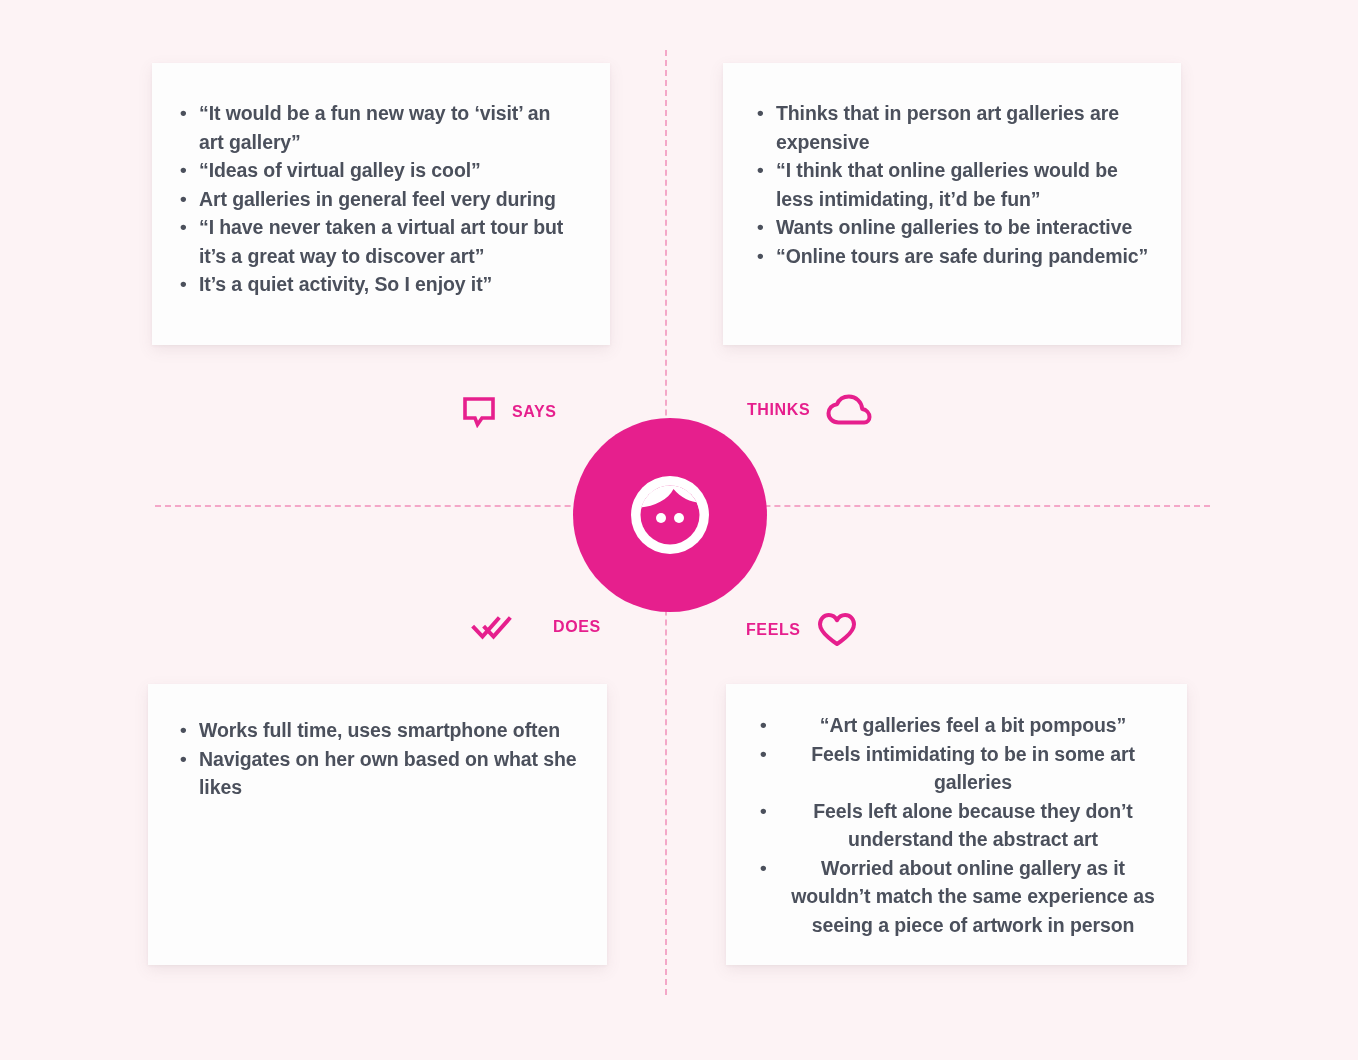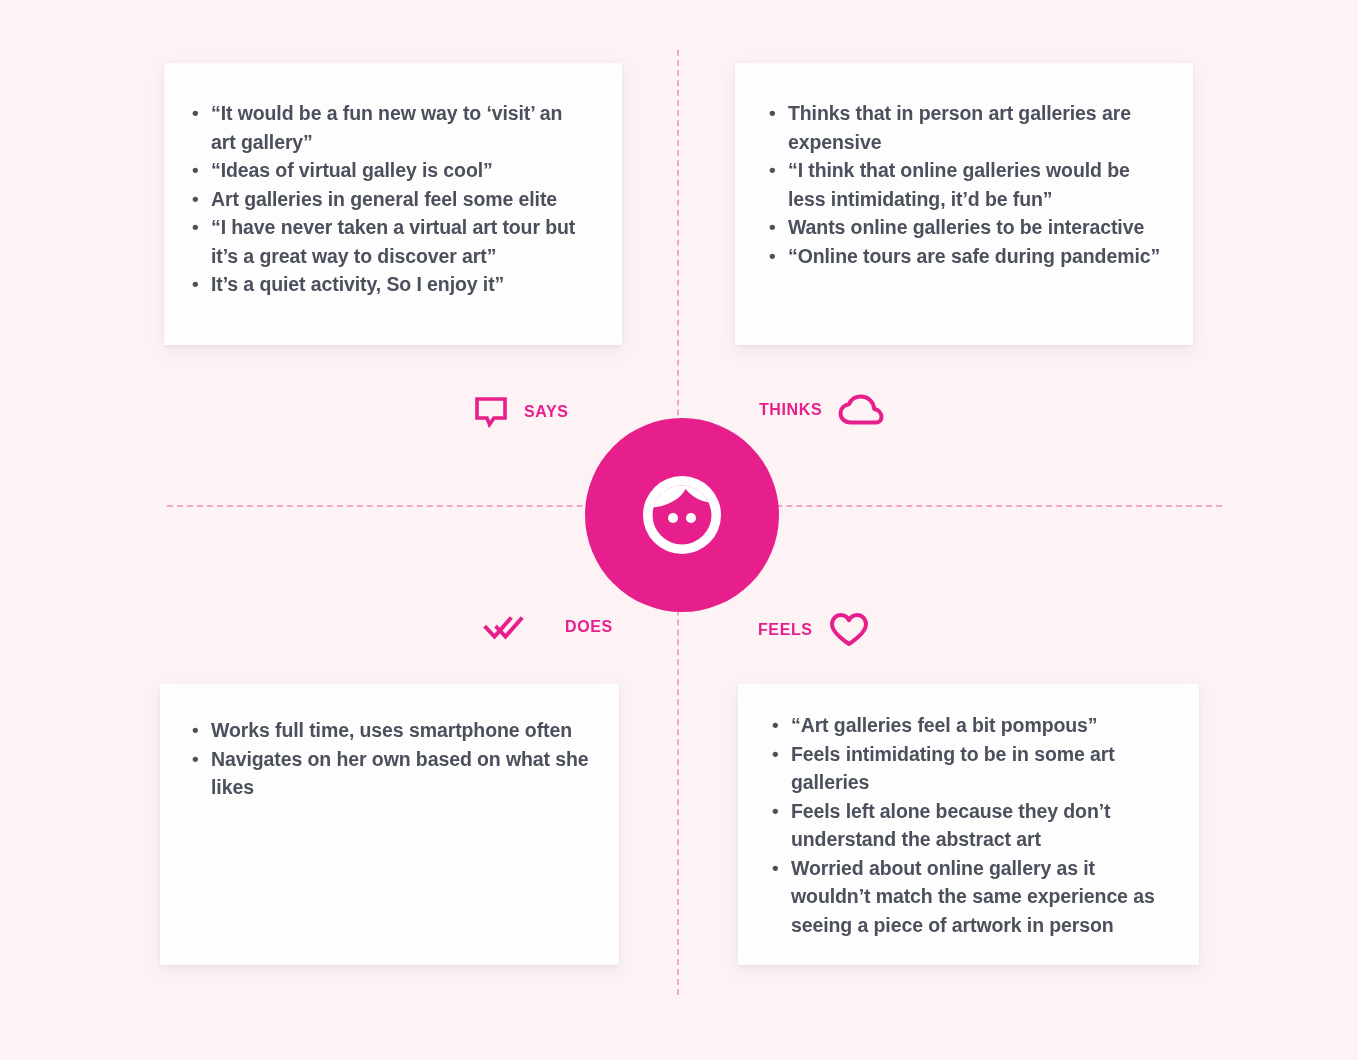--- a/index.html
+++ b/index.html
@@ -11,21 +11,20 @@
     width: 1358px;
     height: 1060px;
     background: #fdf3f5;
     font-family: "Liberation Sans", sans-serif;
     overflow: hidden;
   }
   #empathy-map {
     position: relative;
     width: 1136px;
     height: 1060px;
-    margin-left: 12px;
   }
 
   
   .axis-v {
     position: absolute;
     left: 665px;
     top: 50px;
     width: 0;
     height: 945px;
     border-left: 2px dashed #f4a7c8;
@@ -67,21 +66,21 @@
     left: 2px;
     top: 0;
     color: #4b505c;
     font-size: 19px;
     line-height: 28.5px;
   }
 
   #card-says   { left: 152px; top: 63px;  width: 458px; height: 282px; padding: 36px 30px 0 26px; }
   #card-thinks { left: 723px; top: 63px;  width: 458px; height: 282px; padding: 36px 26px 0 32px; }
   #card-does   { left: 148px; top: 684px; width: 459px; height: 281px; padding: 32px 26px 0 30px; }
-  #card-feels  { left: 726px; top: 684px; width: 461px; height: 281px; padding: 27px 20px 0 32px; }
+  #card-feels  { left: 726px; top: 684px; width: 461px; height: 281px; padding: 27px 20px 0 32px; text-align: center; }
 
   
   #avatar {
     position: absolute;
     left: 573px;
     top: 418px;
     width: 194px;
     height: 194px;
     border-radius: 50%;
     background: #e61f8d;
@@ -115,21 +114,21 @@
 
 <div id="empathy-map">
 
   <div class="axis-v"></div>
   <div class="axis-h"></div>
 
   <div class="card" id="card-says">
     <ul>
       <li>“It would be a fun new way to ‘visit’ an art gallery”</li>
       <li>“Ideas of virtual galley is cool”</li>
-      <li>Art galleries in general feel some elite</li>
+      <li>Art galleries in general feel very during</li>
       <li>“I have never taken a virtual art tour but it’s a great way to discover art”</li>
       <li>It’s a quiet activity, So I enjoy it”</li>
     </ul>
   </div>
 
   <div class="card" id="card-thinks">
     <ul>
       <li>Thinks that in person art galleries are expensive</li>
       <li>“I think that online galleries would be less intimidating, it’d be fun”</li>
       <li>Wants online galleries to be interactive</li>

